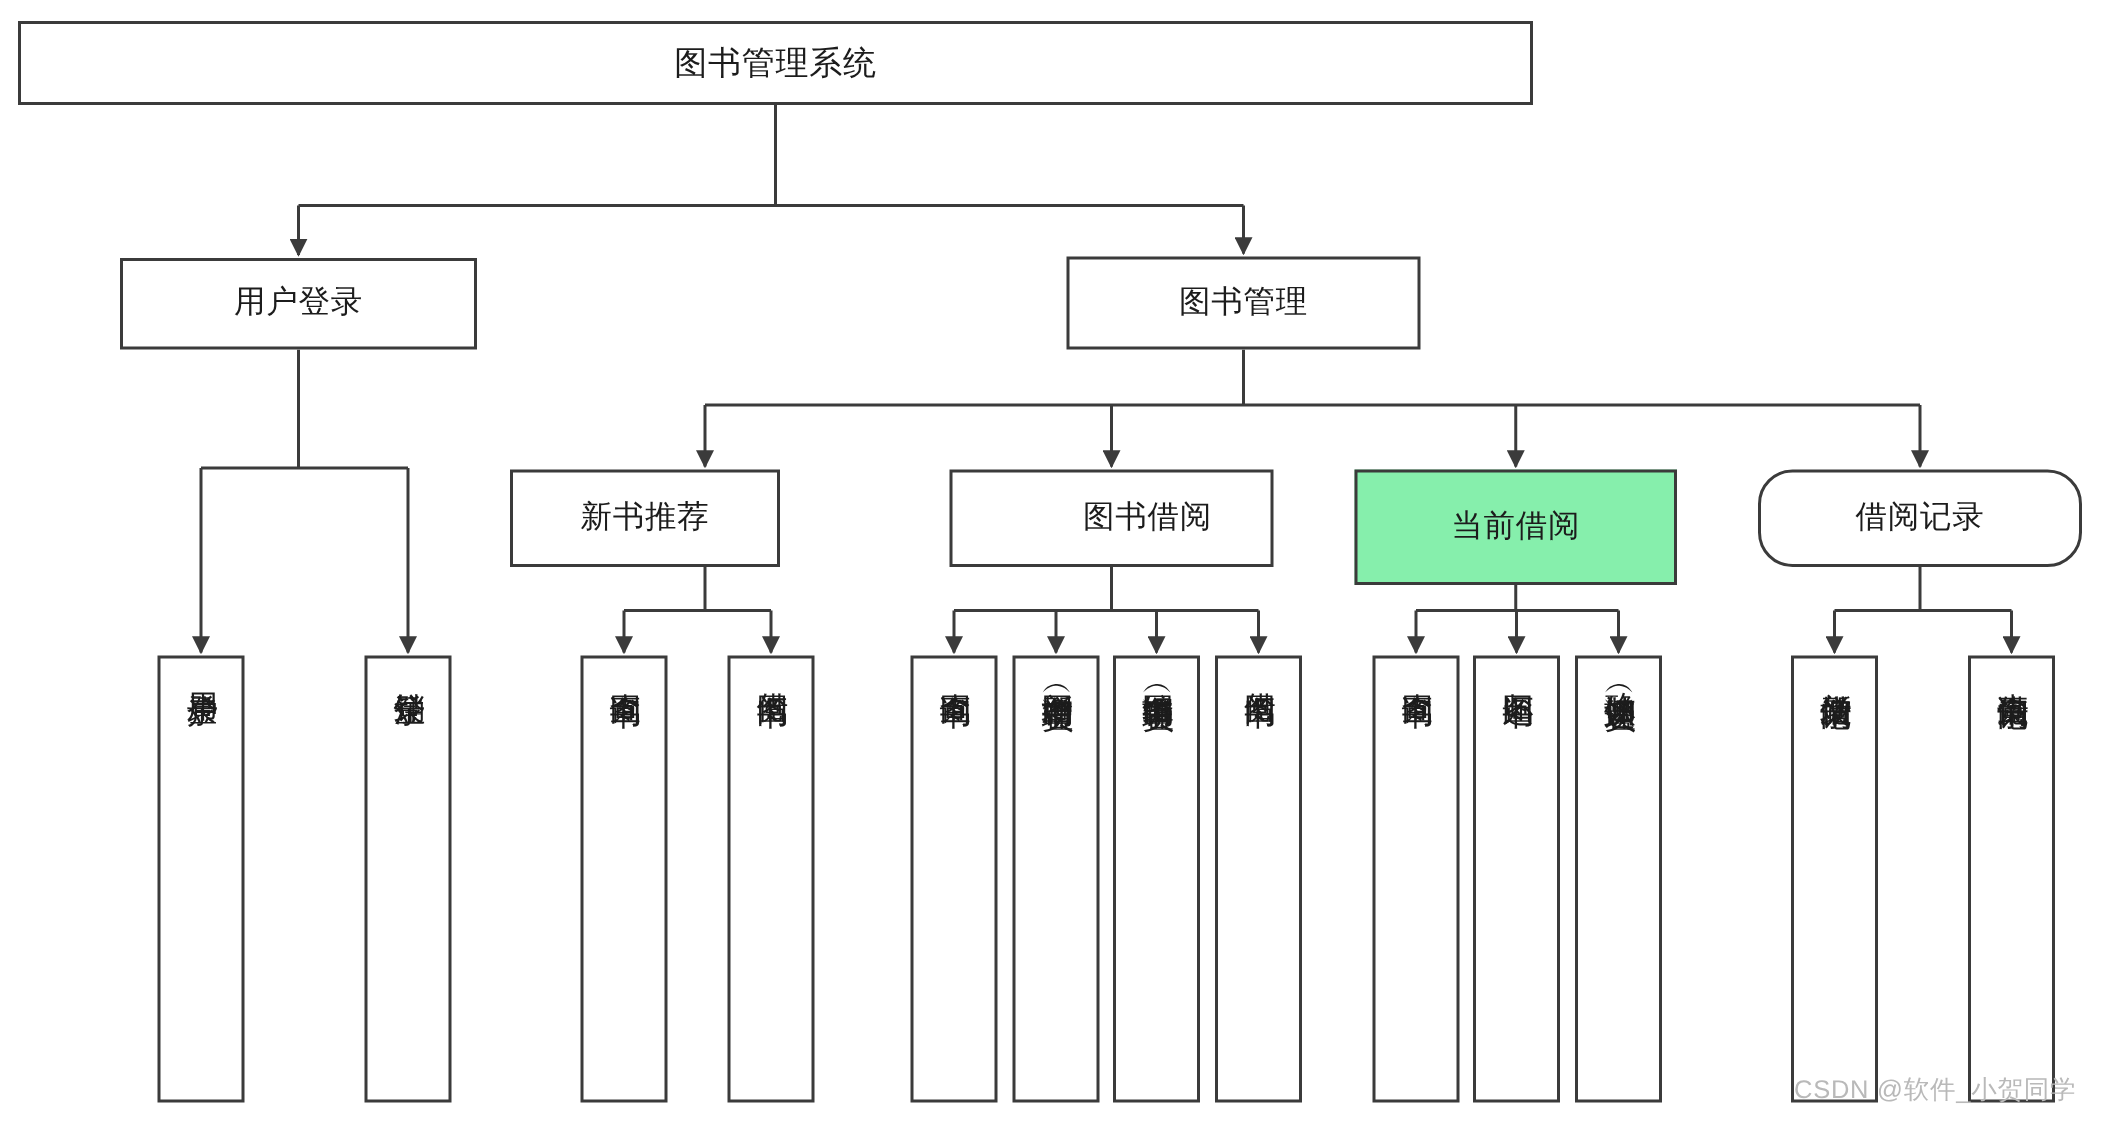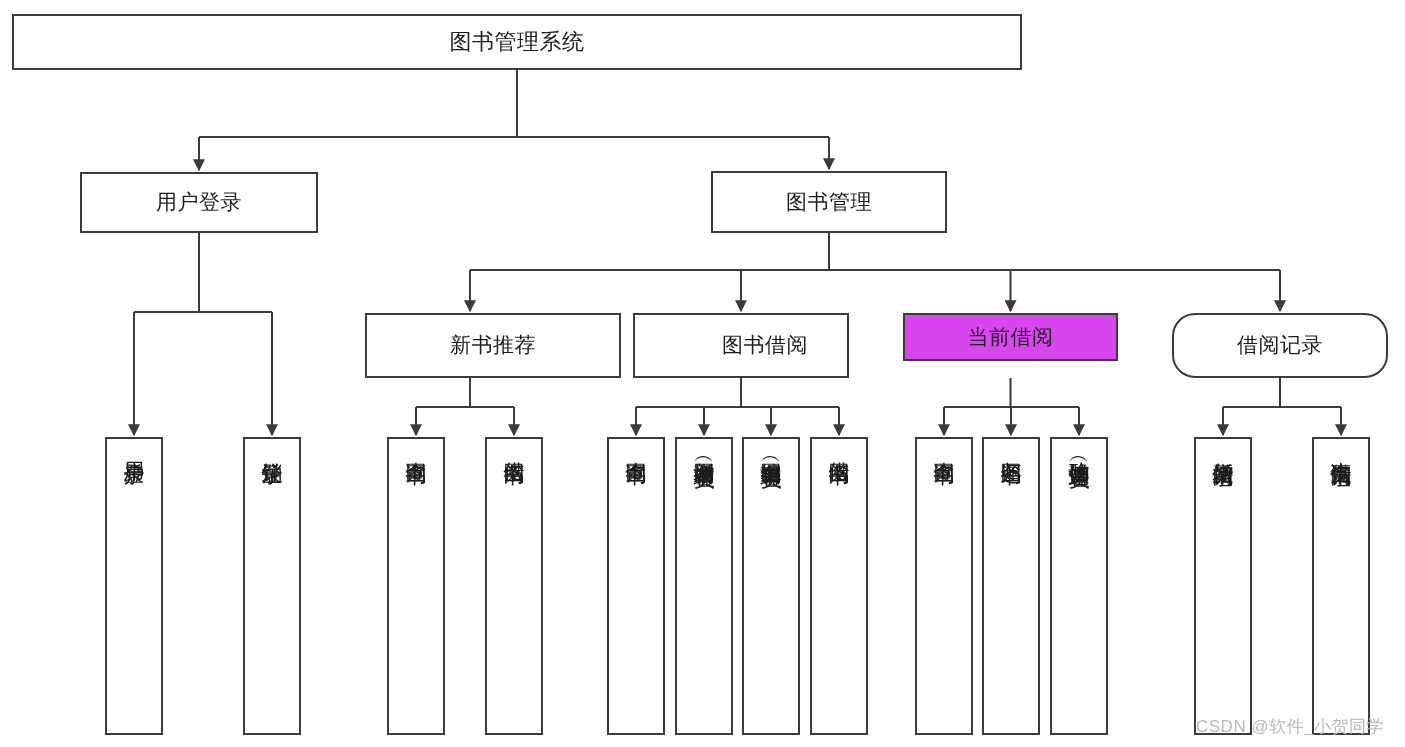--- a/index.html
+++ b/index.html
@@ -123,27 +123,27 @@
   <div id="node-layer">
       <div class="node horiz root" style="left: 12px; top: 14px; width: 1010px; height: 56px; border-color: rgb(59, 59, 59); background: rgb(255, 255, 255);">
         <span class="lbl">图书管理系统</span>
       </div>
       <div class="node horiz" style="left: 80px; top: 172px; width: 238px; height: 61px; border-color: rgb(59, 59, 59); background: rgb(255, 255, 255);">
         <span class="lbl">用户登录</span>
       </div>
       <div class="node horiz" style="left: 711px; top: 171px; width: 236px; height: 62px; border-color: rgb(59, 59, 59); background: rgb(255, 255, 255);">
         <span class="lbl">图书管理</span>
       </div>
-      <div class="node horiz" style="left: 365px; top: 313px; width: 256px; height: 65px; border-color: rgb(59, 59, 59); background: rgb(255, 255, 255);">
+      <div class="node horiz" style="left: 340px; top: 313px; width: 180px; height: 65px; border-color: rgb(59, 59, 59); background: rgb(255, 255, 255);">
         <span class="lbl">新书推荐</span>
       </div>
       <div class="node horiz" style="left: 633px; top: 313px; width: 216px; height: 65px; border-color: rgb(59, 59, 59); background: rgb(255, 255, 255); padding-left: 48px;">
         <span class="lbl">图书借阅</span>
       </div>
-      <div class="node horiz" style="left: 903px; top: 313px; width: 215px; height: 48px; border-color: rgb(59, 59, 59); background: #d946ef;">
+      <div class="node horiz" style="left: 903px; top: 313px; width: 215px; height: 77px; border-color: rgb(59, 59, 59); background: #86efac;">
         <span class="lbl">当前借阅</span>
       </div>
       <div class="node horiz" style="left: 1172px; top: 313px; width: 216px; height: 65px; border-color: rgb(59, 59, 59); background: rgb(255, 255, 255); border-radius: 23px;">
         <span class="lbl">借阅记录</span>
       </div>
       <div class="node vert" style="left: 105px; top: 437px; width: 58px; height: 298px; border-color: rgb(59, 59, 59); background: rgb(255, 255, 255);">
         <span class="lbl">用户登录</span>
       </div>
       <div class="node vert" style="left: 243px; top: 437px; width: 58px; height: 298px; border-color: rgb(59, 59, 59); background: rgb(255, 255, 255);">
         <span class="lbl">注销登录</span>

